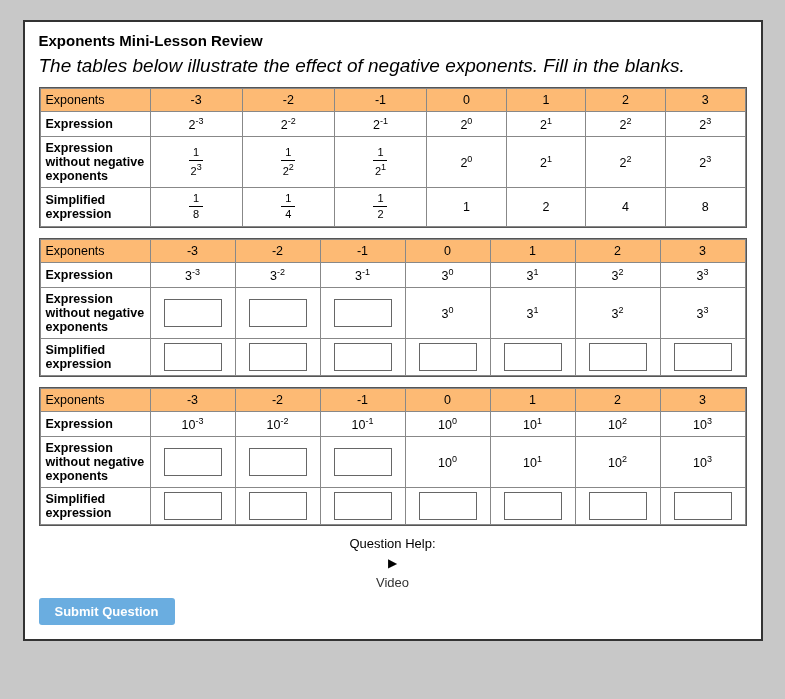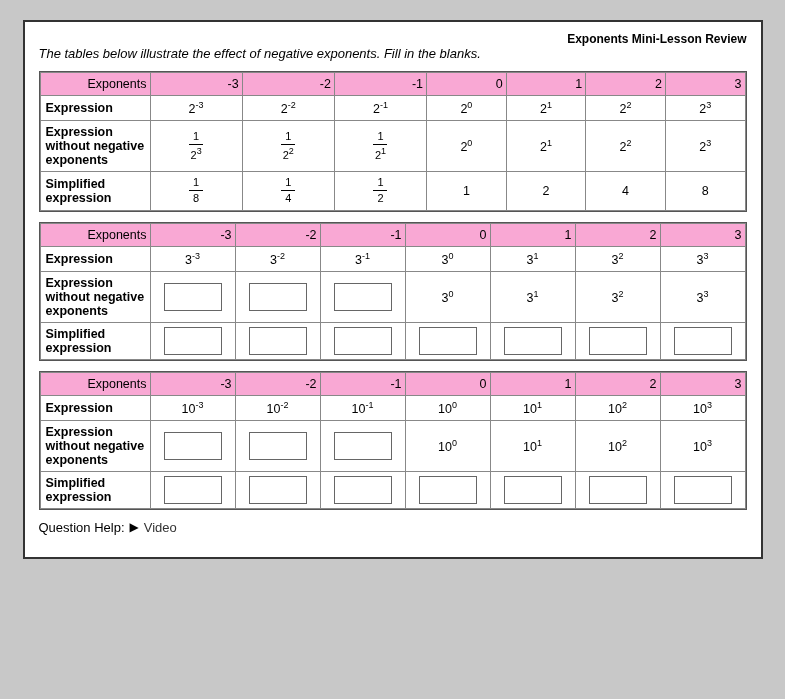--- a/index.html
+++ b/index.html
@@ -14,27 +14,28 @@
       width: 785px;
       min-height: 699px;
     }
     .main-container {
       background: white;
       border: 2px solid #333;
       padding: 10px 14px 14px;
       width: 740px;
     }
     .page-title {
-      text-align: right;
+      text-align: left;
       font-weight: bold;
-      font-size: 12px;
+      font-size: 15px;
+      margin-bottom: 6px;
     }
     .subtitle {
       font-style: italic;
-      font-size: 13px;
+      font-size: 19px;
       margin-bottom: 10px;
     }
     
     .table-section {
       border: 1.5px solid #555;
       margin-bottom: 10px;
     }
     table {
       width: 100%;
       border-collapse: collapse;
@@ -46,23 +47,22 @@
       font-size: 12.5px;
       vertical-align: middle;
     }
     .row-label {
       text-align: left;
       padding-left: 5px;
       font-weight: bold;
       width: 110px;
     }
     .header-row td {
-      background: #f9a8d4;
+      background: #fdba74;
       font-weight: normal;
-      text-align: right;
     }
     
     .frac {
       display: inline-flex;
       flex-direction: column;
       align-items: center;
       vertical-align: middle;
       font-size: 11px;
       line-height: 1.2;
     }
@@ -83,20 +83,21 @@
       background: white;
       outline: none;
     }
     .question-help {
       font-size: 13px;
       margin-top: 8px;
       margin-bottom: 8px;
       display: flex;
       align-items: center;
       gap: 5px;
+      flex-direction: column;
     }
     .question-help a {
       color: #333;
       text-decoration: none;
       text-align: center;
     }
     .video-icon {
       font-size: 12px;
     }
     .submit-btn {
@@ -293,13 +294,14 @@
     </tbody>
       </table>
   </div>
 
   
   <div class="question-help">
     <span>Question Help:</span>
     <span class="video-icon">▶</span>
     <a href="#">Video</a>
   </div>
+  <button class="submit-btn">Submit Question</button>
 </div>
 
 </body></html>

